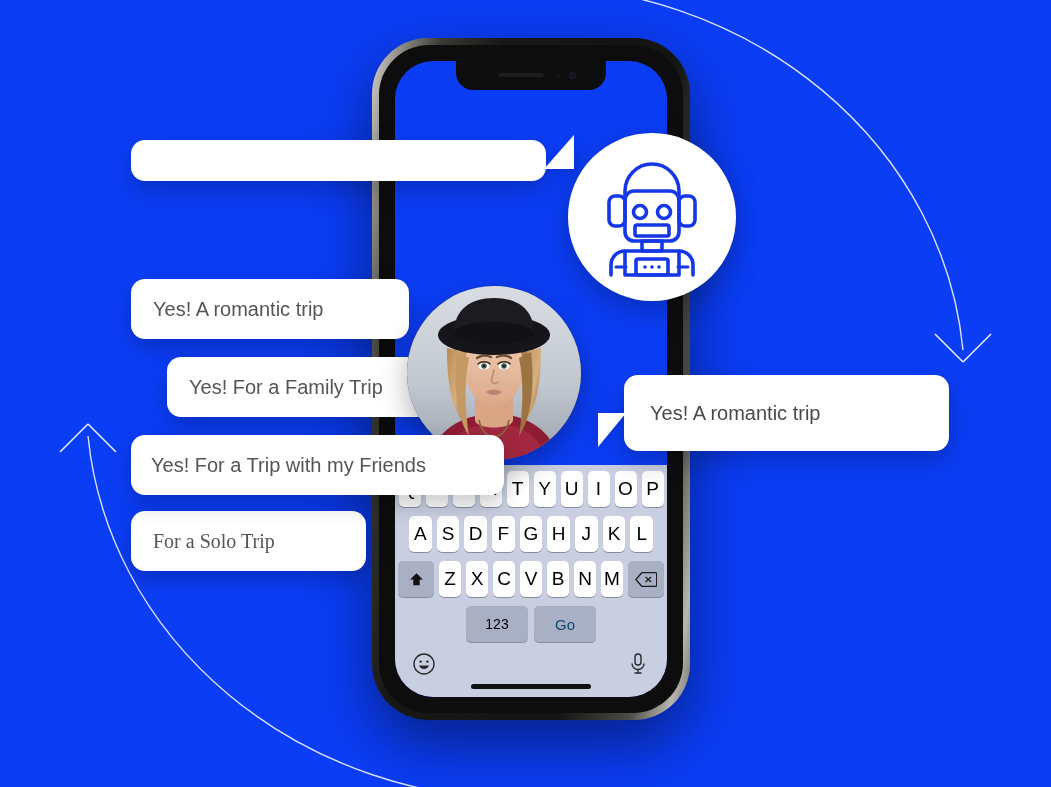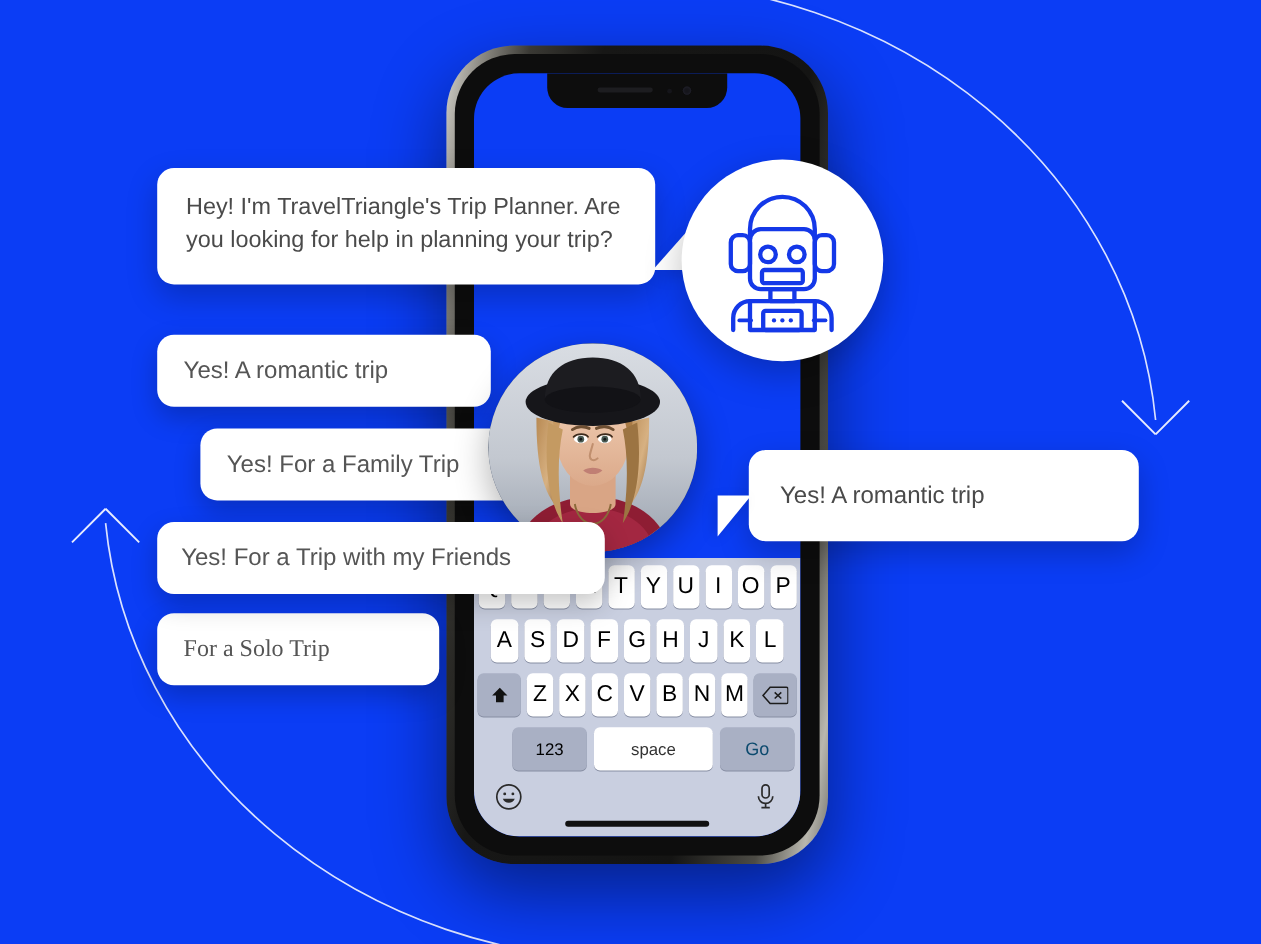--- a/index.html
+++ b/index.html
@@ -120,21 +120,21 @@
     box-shadow: 0 1px 0 rgba(100,108,130,0.65);
     font-family: "Liberation Sans", sans-serif;
   }
   .krow.row2 { padding: 0 14px; }
   .krow.row3 { padding: 0 4px; }
   .key.mod {
     background: #a9b0c4;
     flex: 0 0 36px;
     font-size: 15px;
   }
-  .krow.row4 { gap: 6px; padding: 0 5px; margin-left: 27px; }
+  .krow.row4 { gap: 6px; padding: 0 5px; }
   .key.num {
     background: #a9b0c4;
     flex: 0 0 62px;
     font-size: 14px;
   }
   .key.space {
     flex: 1 1 auto;
     font-size: 14px;
     color: #333;
   }
@@ -313,21 +313,20 @@
             <div class="key mod">
               <svg width="22" height="17" viewBox="0 0 26 18" aria-hidden="true">
                 <path d="M8 1 H24 A1.6 1.6 0 0 1 25.6 2.6 V15.4 A1.6 1.6 0 0 1 24 17 H8 L1 9 Z" fill="none" stroke="#1c1c1c" stroke-width="1.5"></path>
                 <path d="M12.5 6 L19 12 M19 6 L12.5 12" stroke="#1c1c1c" stroke-width="1.5" fill="none"></path>
               </svg>
             </div>
           </div>
 
           <div class="krow row4">
             <div class="key num">123</div>
-            <div class="key space">space</div>
             <div class="key go">Go</div>
           </div>
 
           <div class="krow bottom">
             <div class="kb-icon">
               <svg width="24" height="24" viewBox="0 0 24 24" aria-hidden="true">
                 <circle cx="12" cy="12" r="10" fill="none" stroke="#2a2a2a" stroke-width="1.4"></circle>
                 <circle cx="8.6" cy="9.6" r="1.2" fill="#2a2a2a"></circle>
                 <circle cx="15.4" cy="9.6" r="1.2" fill="#2a2a2a"></circle>
                 <path d="M7 13.6 A5.4 5.4 0 0 0 17 13.6 Z" fill="#2a2a2a"></path>
@@ -342,21 +341,20 @@
             </div>
           </div>
         </div>
 
         <div class="home-indicator"></div>
       </div>
     </div>
   </div>
 
   <div class="bubble bubble-intro">
-    <span>Hey! I'm TravelTriangle's Trip Planner. Are you looking for help in planning your trip?</span>
     <span class="tail"></span>
   </div>
 
   <div class="opt opt1">
     <span>Yes! A romantic trip</span>
   </div>
   <div class="opt opt2">
     <span>Yes! For a Family Trip</span>
   </div>
   <div class="opt opt3">

